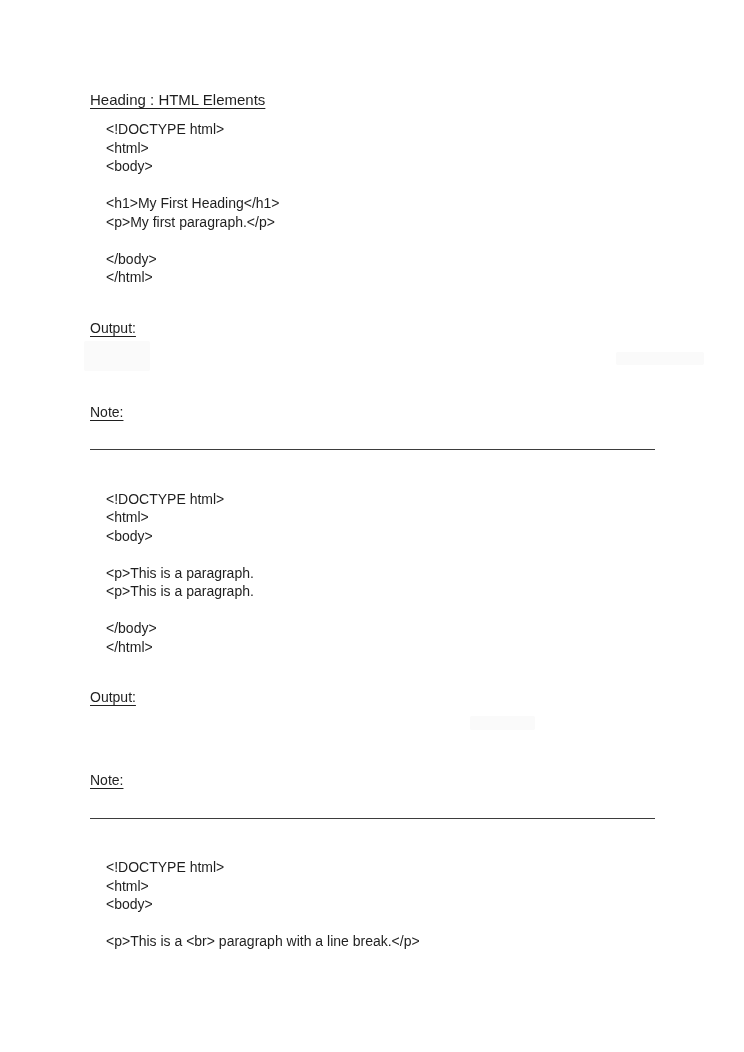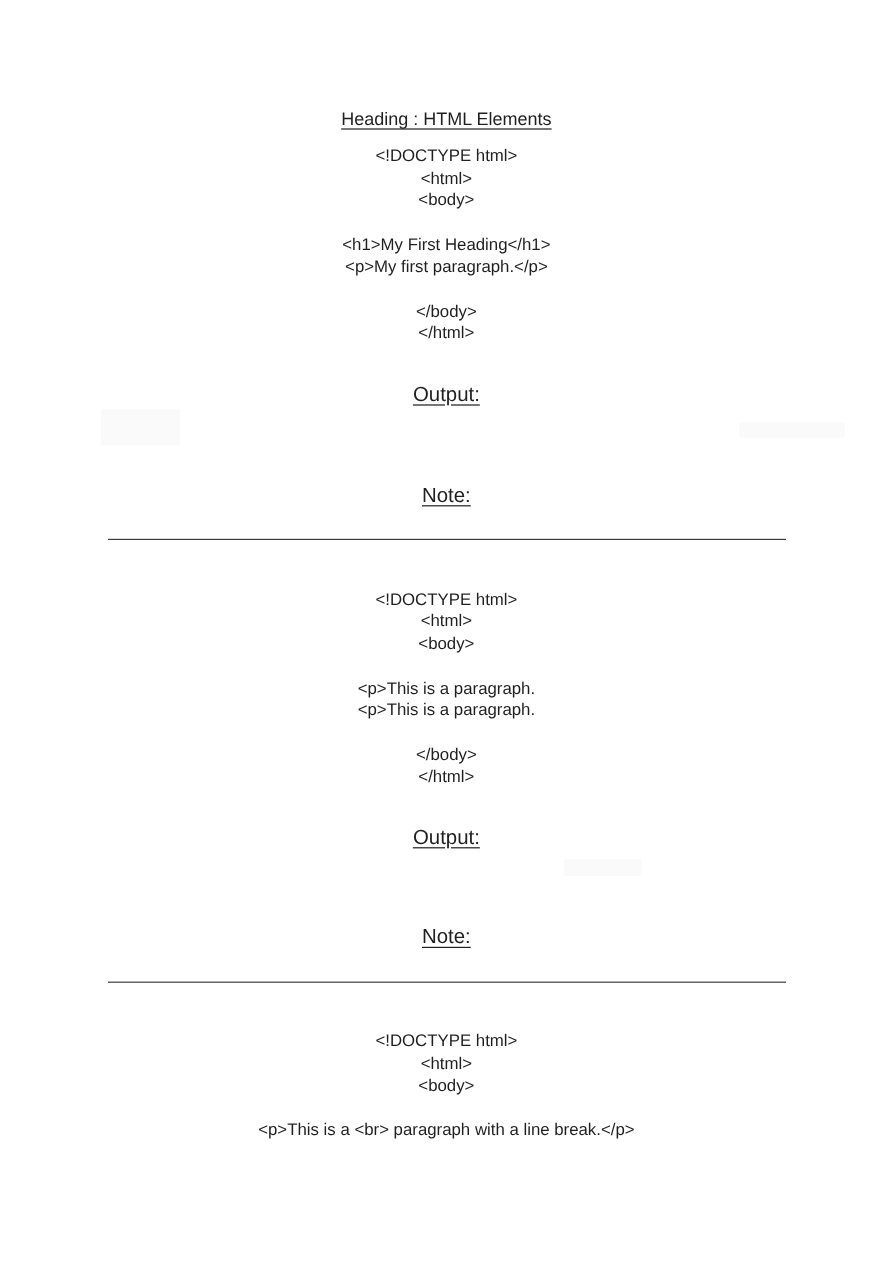--- a/index.html
+++ b/index.html
@@ -11,41 +11,40 @@
     position: relative;
     width: 744px;
     height: 1052px;
     background: #ffffff;
     font-family: "Liberation Sans", "DejaVu Sans", sans-serif;
     color: #1f1f1f;
     overflow: hidden;
   }
   .content {
     padding: 92px 90px 0 90px;
-    text-align: center;
   }
   .title {
     font-size: 15px;
     line-height: 15px;
     text-decoration: underline;
     text-underline-offset: 3px;
     margin: 0;
   }
   .code {
     font-family: "Liberation Sans", "DejaVu Sans", sans-serif;
     font-size: 14px;
     line-height: 18.5px;
     white-space: pre;
     margin: 16px;
   }
   .code-1 { margin-top: 13px; }
   .code-2 { margin-top: 40px; }
   .code-3 { margin-top: 39px; }
   .label {
-    font-size: 17px;
+    font-size: 14px;
     line-height: 15px;
     text-decoration: underline;
     text-underline-offset: 3px;
     margin: 0;
   }
   .output-1 { margin-top: 34px; }
   .note-1   { margin-top: 69px; }
   .output-2 { margin-top: 34px; }
   .note-2   { margin-top: 68px; }
   .rule {

